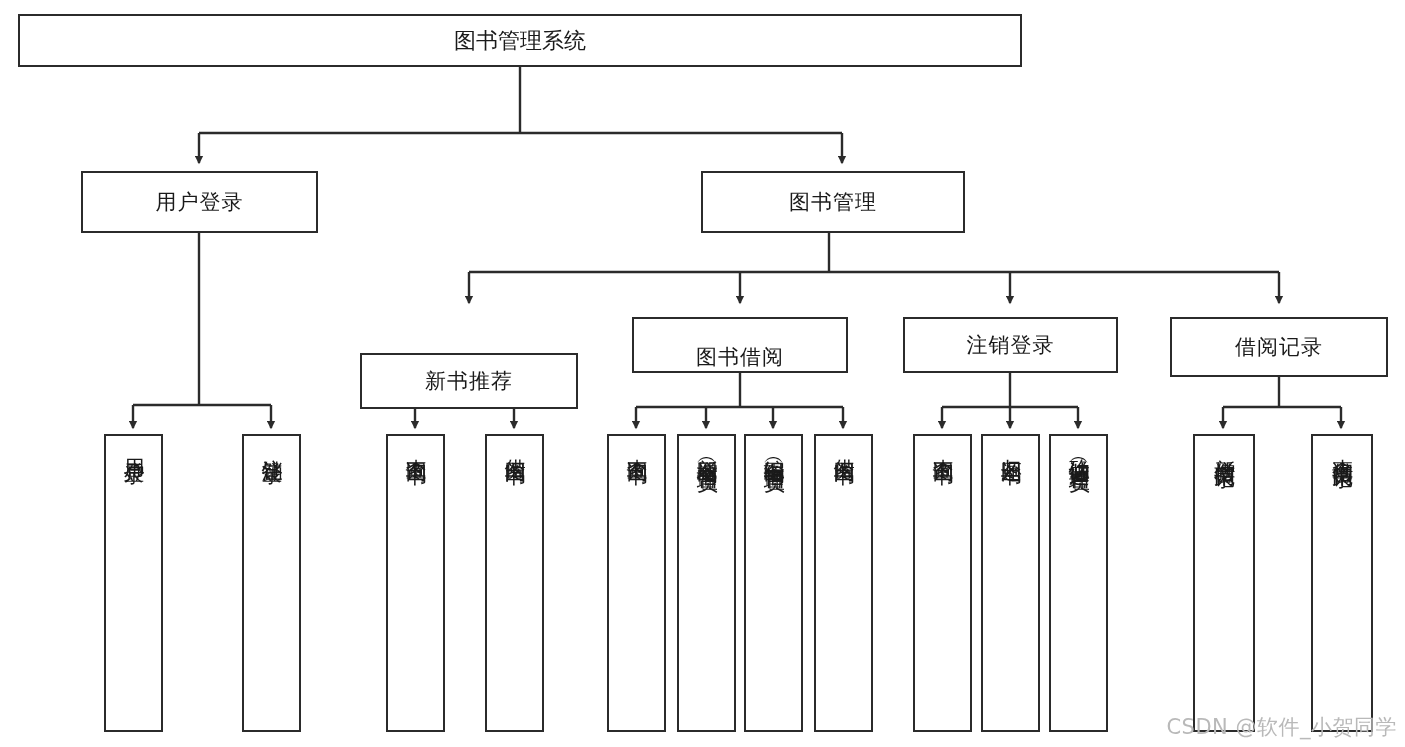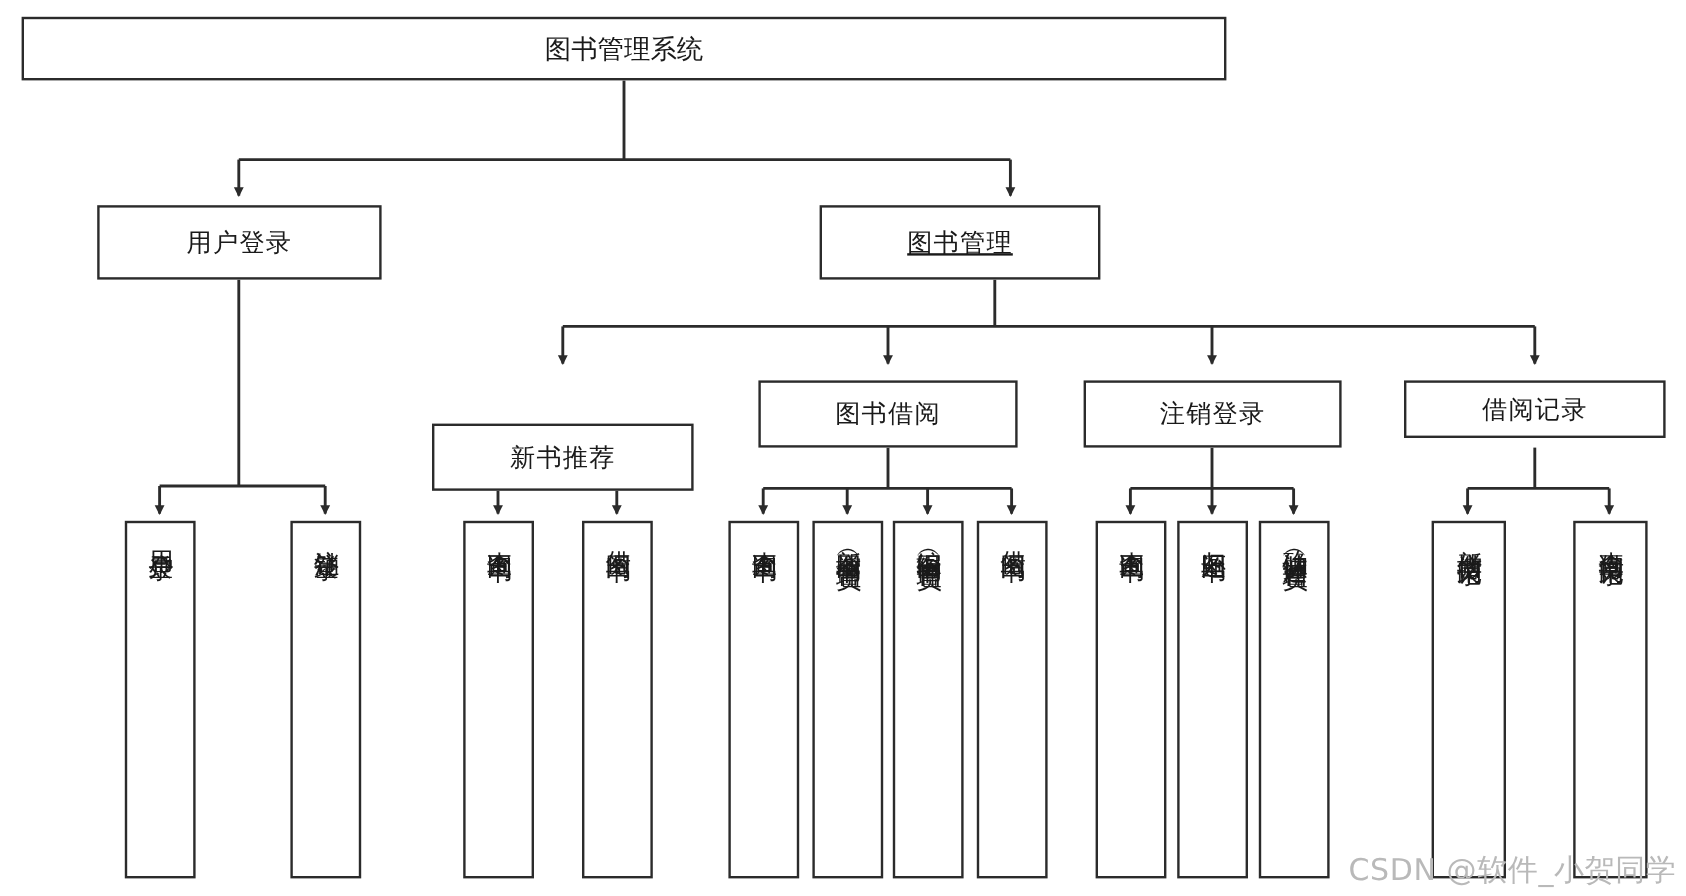--- a/index.html
+++ b/index.html
@@ -55,21 +55,21 @@
   }
   .node.v .vtext {
     writing-mode: vertical-rl;
     text-orientation: upright;
     display: block;
   }
   .watermark {
     position: absolute;
     right: 8px;
     bottom: 6px;
-    font-size: 25px;
+    font-size: 21px;
     color: #b9b9b9;
     white-space: nowrap;
     letter-spacing: 0.5px;
   }
 </style>
 </head>
 <body>
 
 <div id="canvas">
 
@@ -123,34 +123,34 @@
     </g>
   </svg>
 
   <div class="node root" style="left:18px; top:14px; width:1004px; height:53px;">
     <span>图书管理系统</span>
   </div>
 
   <div class="node h" style="left:81px; top:171px; width:237px; height:62px;">
     <span>用户登录</span>
   </div>
-  <div class="node h" style="left:683px; top:171px; width:234px; height:62px;text-decoration:underline;">
+  <div class="node h" style="left:701px; top:171px; width:264px; height:62px;">
     <span>图书管理</span>
   </div>
 
   <div class="node h" style="left:360px; top:317px; width:218px; height:56px;margin-top:36px;">
     <span>新书推荐</span>
   </div>
-  <div class="node h" style="left:632px; top:317px; width:216px; height:56px;">
+  <div class="node h" style="left:632px; top:317px; width:216px; height:56px;align-items:flex-end;">
     <span>图书借阅</span>
   </div>
   <div class="node h" style="left:903px; top:317px; width:215px; height:56px;">
     <span>注销登录</span>
   </div>
-  <div class="node h" style="left:1170px; top:317px; width:218px; height:48px;">
+  <div class="node h" style="left:1170px; top:317px; width:218px; height:60px;">
     <span>借阅记录</span>
   </div>
 
   <div class="node v" style="left:104px; top:434px; width:59px; height:298px;">
     <span class="vtext">用户登录</span>
   </div>
   <div class="node v" style="left:242px; top:434px; width:59px; height:298px;">
     <span class="vtext">注销登录</span>
   </div>
 

